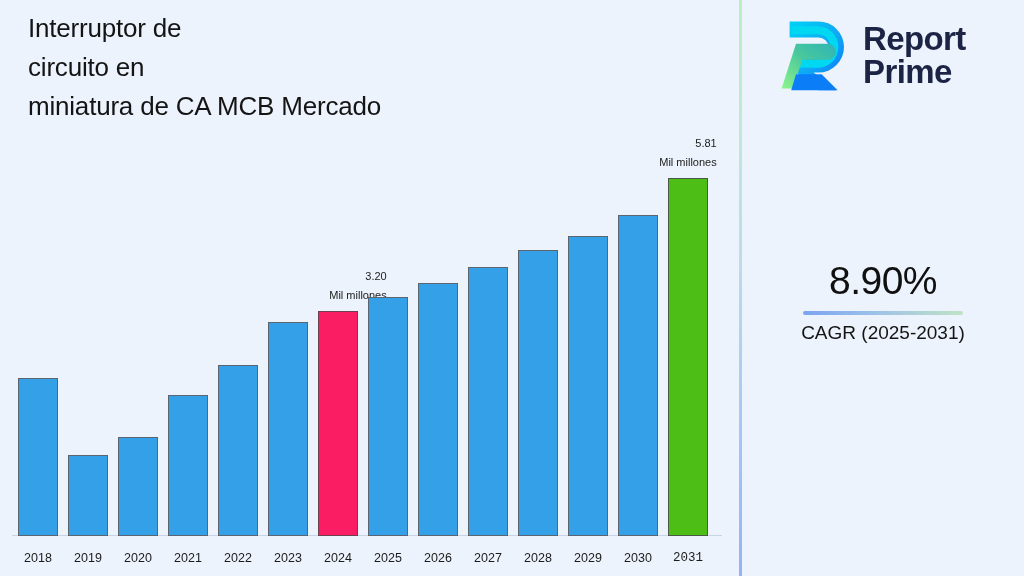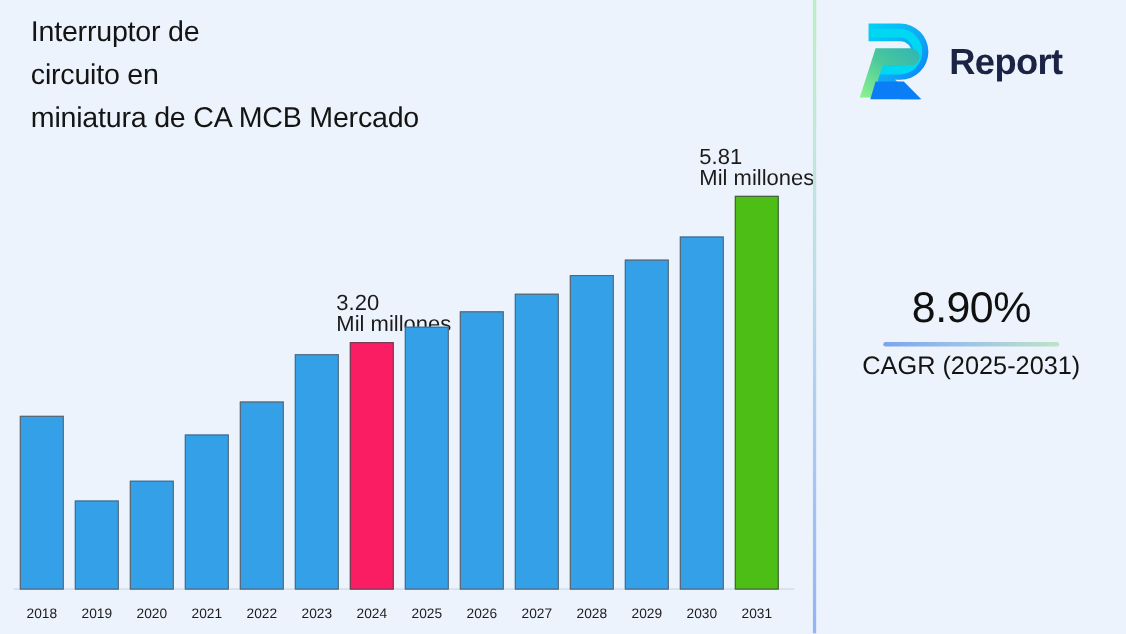--- a/index.html
+++ b/index.html
@@ -41,22 +41,22 @@
     position:absolute;left:0;bottom:0;width:40px;
     border:1px solid #5b6470;
     box-sizing:border-box;
   }
   .bar.blue{background:#34a0e8;}
   .bar.pink{background:#fb1d63;border-color:#6b4150;}
   .bar.green{background:#4cbe15;border-color:#4a5a46;}
 
   .bar-label{
     position:absolute;left:50%;transform:translateX(-50%);
-    text-align:left;white-space:nowrap;
-    font-size:20px;line-height:19px;color:#1b1b1b;
+    text-align:right;white-space:nowrap;
+    font-size:11px;line-height:19px;color:#1b1b1b;
   }
 
   .x-axis{
     position:absolute;left:18px;top:548px;width:700px;height:30px;
   }
   .x-tick{
     position:absolute;width:40px;text-align:center;
     font-size:12.5px;color:#1b1b1b;line-height:20px;
   }
 
@@ -85,21 +85,21 @@
   }
   .cagr-value{
     font-size:39px;line-height:46px;color:#101010;font-weight:400;
     letter-spacing:-0.5px;
   }
   .cagr-rule{
     width:160px;height:4px;margin:7px auto 6px auto;border-radius:2px;
     background:linear-gradient(to right,#7ba4ef 0%,#9dc2e8 45%,#bfe3c6 100%);
   }
   .cagr-caption{
-    font-size:23px;line-height:23px;color:#141414;
+    font-size:19px;line-height:23px;color:#141414;
   }
 </style>
 </head>
 <body>
 
 <div id="page">
 
   <div class="chart-panel">
 
     <div class="chart-title">Interruptor de
@@ -169,21 +169,21 @@
         <div class="x-tick" style="left: 150px;">2021</div>
         <div class="x-tick" style="left: 200px;">2022</div>
         <div class="x-tick" style="left: 250px;">2023</div>
         <div class="x-tick" style="left: 300px;">2024</div>
         <div class="x-tick" style="left: 350px;">2025</div>
         <div class="x-tick" style="left: 400px;">2026</div>
         <div class="x-tick" style="left: 450px;">2027</div>
         <div class="x-tick" style="left: 500px;">2028</div>
         <div class="x-tick" style="left: 550px;">2029</div>
         <div class="x-tick" style="left: 600px;">2030</div>
-        <div class="x-tick" style="left: 650px;">2031</div>
+        <div class="x-tick" style="left: 650px; font-family: Liberation Mono, monospace;">2031</div>
       </div>
   </div>
 
   <div class="divider"></div>
 
   <div class="right-panel">
 
     <div class="brand">
       <span class="brand-mark">
         <svg viewBox="0 0 100 92" width="80" height="74" aria-hidden="true">
@@ -204,20 +204,21 @@
 
           <path d="M24 10 H57 A26 26 0 0 1 57 62 H34 V52 H57 A16 16 0 0 0 57 20 H24 Z" fill="#00d8f2"></path>
 
           <path d="M12 88 L30 32 H70 A10 10 0 0 1 70 52 H38 L26 88 Z" fill="url(#ggreen)"></path>
 
           <path d="M30 70 H62 L82 90 H24 Z" fill="#0b7ef7"></path>
         </svg>
       </span>
       <span class="brand-text">
         <span>Report</span>
+        <span>Prime</span>
       </span>
     </div>
 
     <div class="cagr-block">
       <div class="cagr-value">8.90%</div>
       <div class="cagr-rule"></div>
       <div class="cagr-caption">CAGR (2025-2031)</div>
     </div>
 
   </div>

